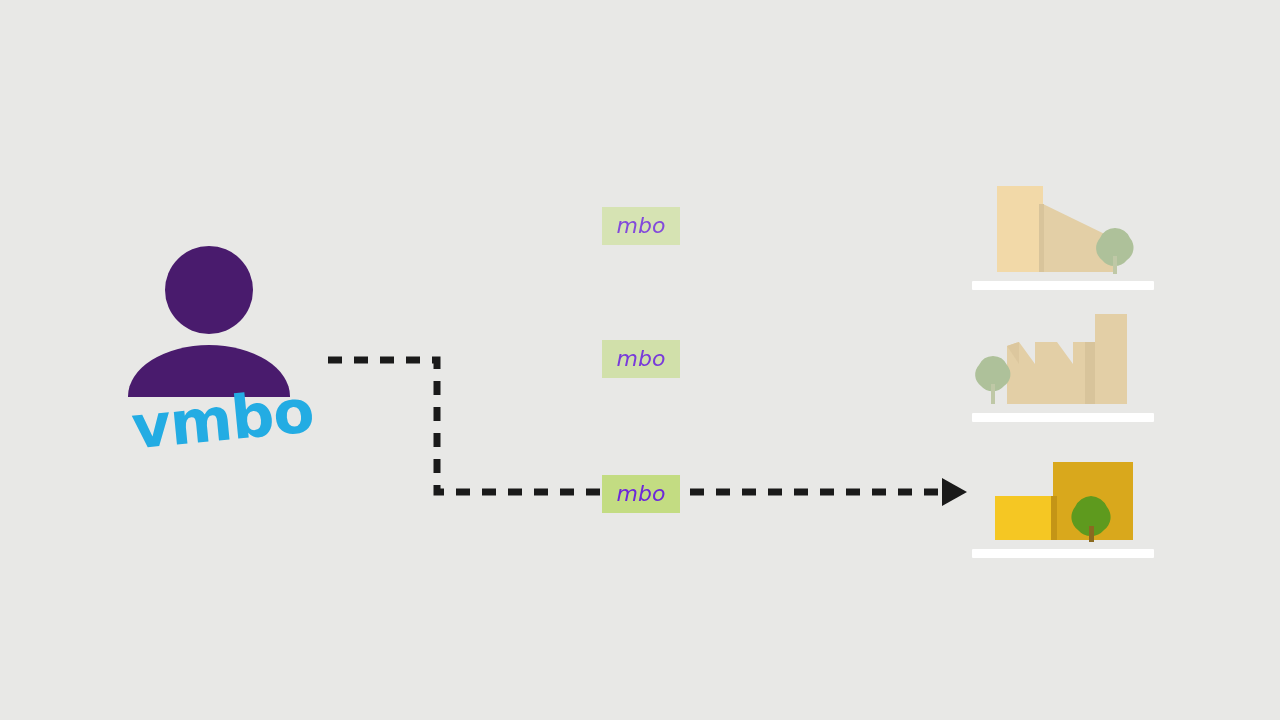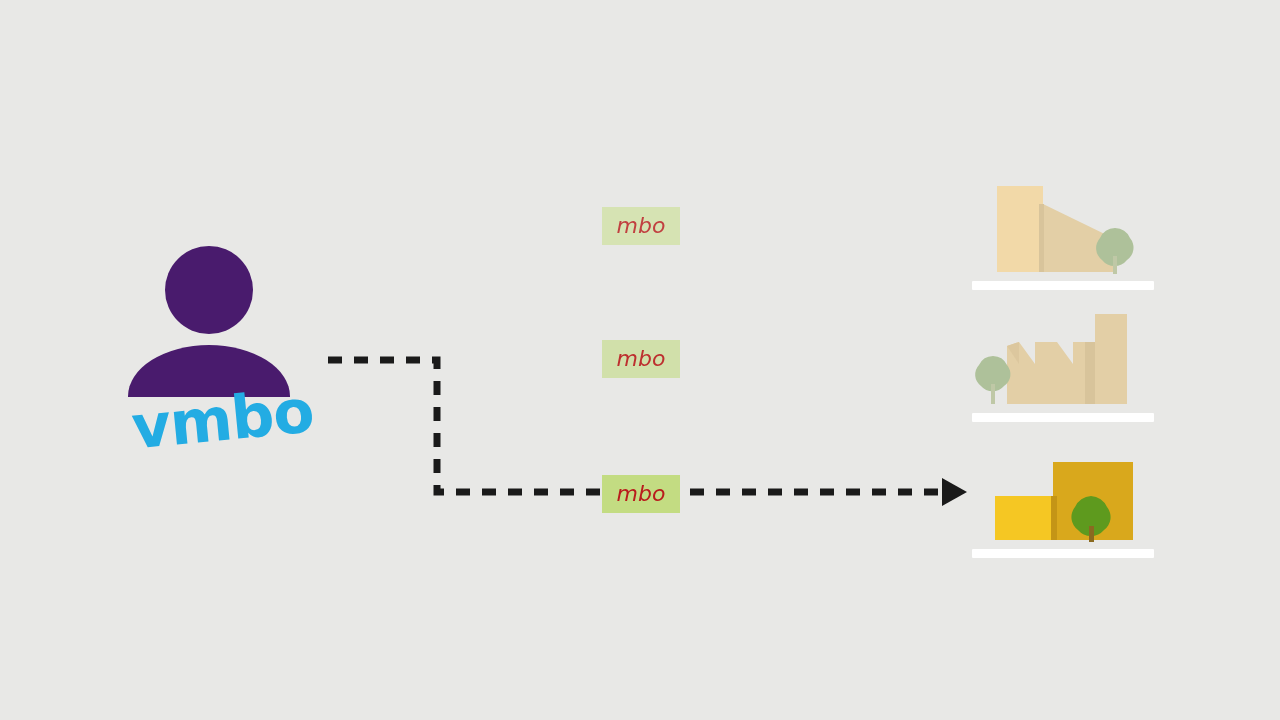--- a/index.html
+++ b/index.html
@@ -75,21 +75,21 @@
   }
 
   
   .mbo-chip {
     position: absolute;
     width: 78px;
     height: 38px;
     display: flex;
     align-items: center;
     justify-content: center;
-    color: #b91c1c;
+    color: #6d28d9;
     font-family: "DejaVu Sans", sans-serif;
     font-size: 22px;
     font-style: italic;
     font-weight: normal;
     letter-spacing: 0px;
     line-height: 1;
   }
   #mbo-chip-1 {
     left: 602px;
     top: 207px;

